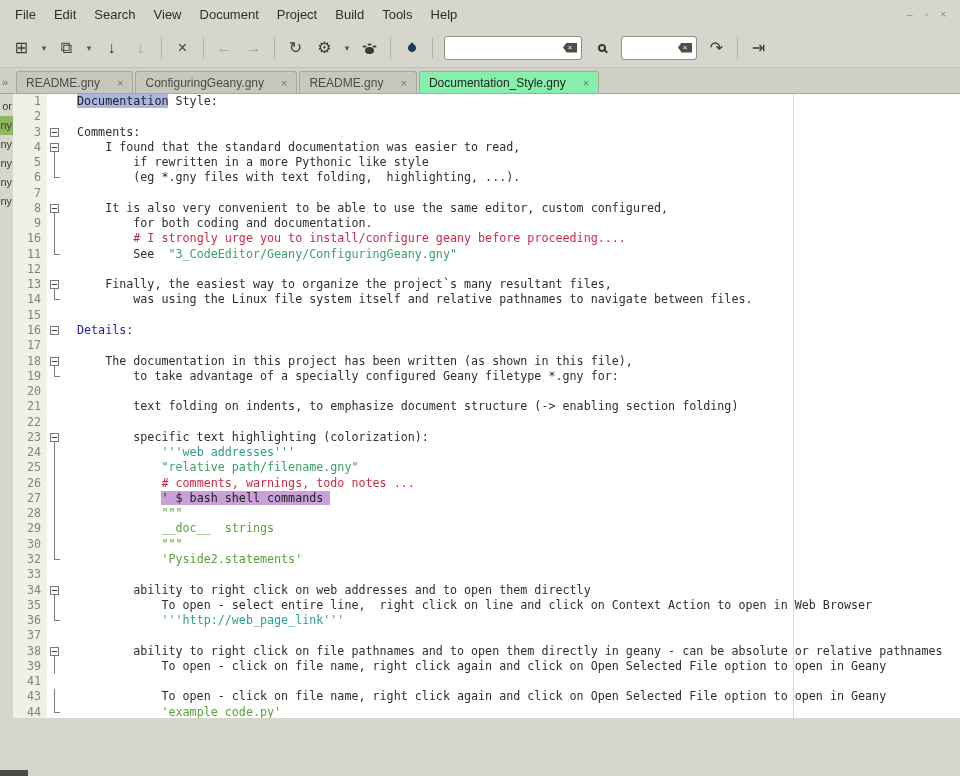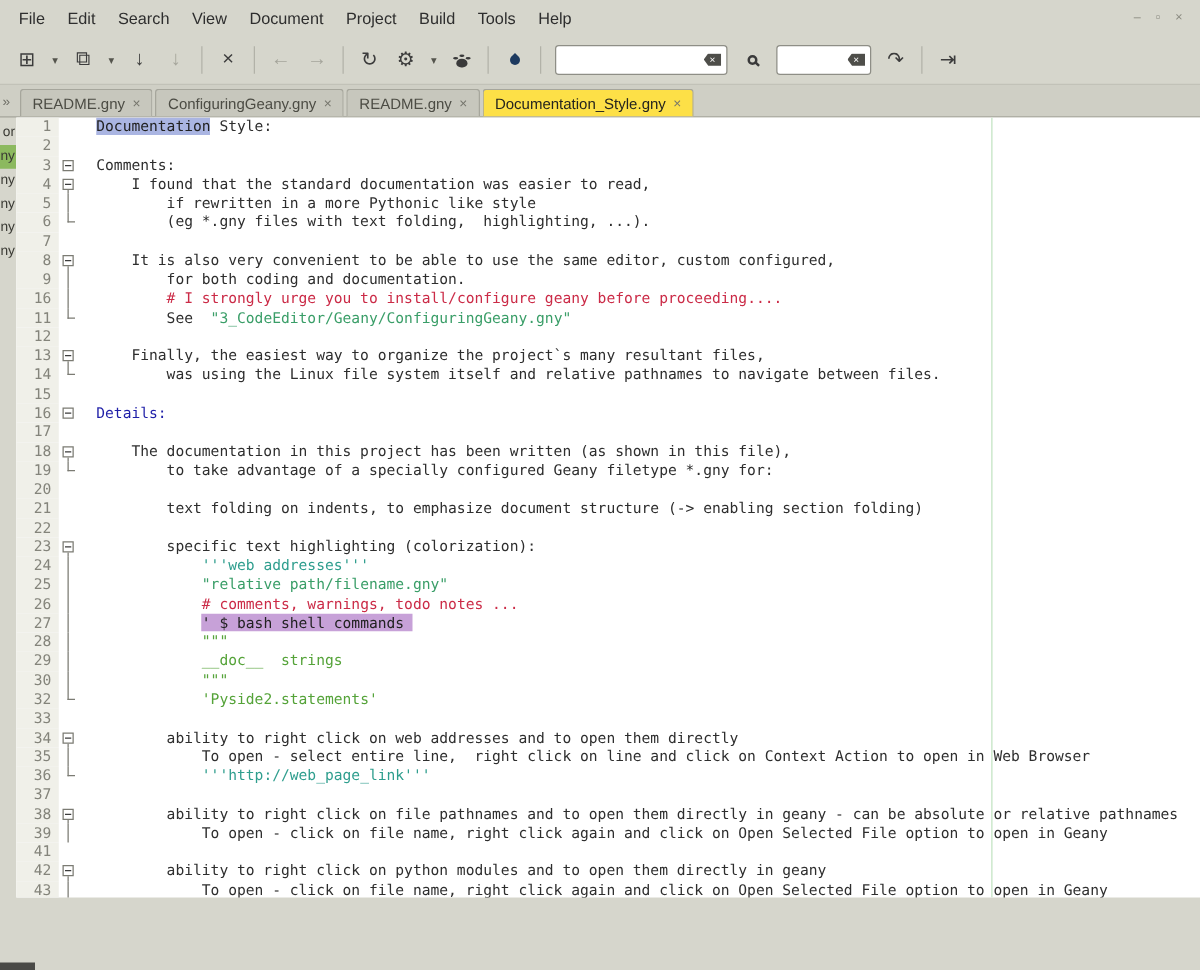--- a/index.html
+++ b/index.html
@@ -24,23 +24,23 @@
     color:#fff;font-size:8px;line-height:10px;text-align:center}
   .paw{width:9px;height:7px;background:#3a3a3a;border-radius:50% 50% 45% 45%;margin-top:5px;
     box-shadow:-5px -4px 0 -2.5px #3a3a3a,0 -6px 0 -2.5px #3a3a3a,5px -4px 0 -2.5px #3a3a3a}
   .drop{width:8px;height:8px;background:#1d3a5f;border-radius:0 50% 50% 50%;transform:rotate(45deg)}
   .mag{width:8px;height:8px;border:2px solid #3a3a3a;border-radius:50%;position:relative;display:inline-block}
   .mag::after{content:'';position:absolute;width:5px;height:2px;background:#3a3a3a;right:-4px;bottom:-2px;transform:rotate(45deg)}
   
   .tabbar{height:26px;background:#cfcfc5;display:flex;align-items:flex-end;padding-left:16px;position:relative;border-bottom:1px solid #a6a69c}
   .tab-scroll{position:absolute;left:2px;bottom:5px;font-size:11px;color:#6e6e66}
   .tab-list{display:flex;align-items:flex-end}
-  .tab{display:flex;align-items:center;gap:6px;padding:0 9px;font-size:12px;background:#c7c7bd;color:#4c4c44;
+  .tab{display:flex;align-items:center;gap:17px;padding:0 9px;font-size:12px;background:#c7c7bd;color:#4c4c44;
     border:1px solid #a6a69c;border-bottom:none;border-radius:3px 3px 0 0;margin-right:2px;height:22px;white-space:nowrap}
-  .tab.active{background:#fde047;color:#24241f}
+  .tab.active{background:#86efac;color:#24241f}
   .tab .close{font-size:11px;color:#75756c}
   
   .main{display:flex;height:624px}
   .docstrip{width:13px;background:#d6d6cc;font-size:11px;color:#3a3a34;overflow:hidden;padding-top:3px;flex:none}
   .doc-item{height:19px;line-height:19px;text-align:right;padding-right:1px;white-space:nowrap}
   .doc-item.current{background:#8cb95f}
   .editor{flex:1;background:#fff;position:relative;overflow:hidden}
   .ll-marker{position:absolute;left:780px;top:0;bottom:0;width:1px;background:#c2e4c2}
   .line{display:flex;height:15.27px;line-height:15.27px;font-family:"DejaVu Sans Mono",monospace;font-size:11.7px;position:relative}
   .num{width:34px;flex:none;background:#f0f0e9;color:#84847b;text-align:right;padding-right:6px}
@@ -452,29 +452,20 @@
             <i class="fv"></i>
           </span>
           <span class="code"><span class="seg c-d">            To open - click on file name, right click again and click on Open Selected File option to open in Geany</span></span>
         </div>
         <div class="line">
           <span class="num">41</span>
           <span class="foldcol"></span>
           <span class="code"></span>
         </div>
         <div class="line">
-          <span class="num">42</span>
-          <span class="foldcol">
-            <i class="fb"></i>
-            <i class="fm"></i>
-            <i class="ft"></i>
-          </span>
-          <span class="code"><span class="seg c-d">        ability to right click on python modules and to open them directly in geany</span></span>
-        </div>
-        <div class="line">
           <span class="num">43</span>
           <span class="foldcol">
             <i class="fv"></i>
           </span>
           <span class="code"><span class="seg c-d">            To open - click on file name, right click again and click on Open Selected File option to open in Geany</span></span>
         </div>
         <div class="line">
           <span class="num">44</span>
           <span class="foldcol">
             <i class="fvh"></i>

